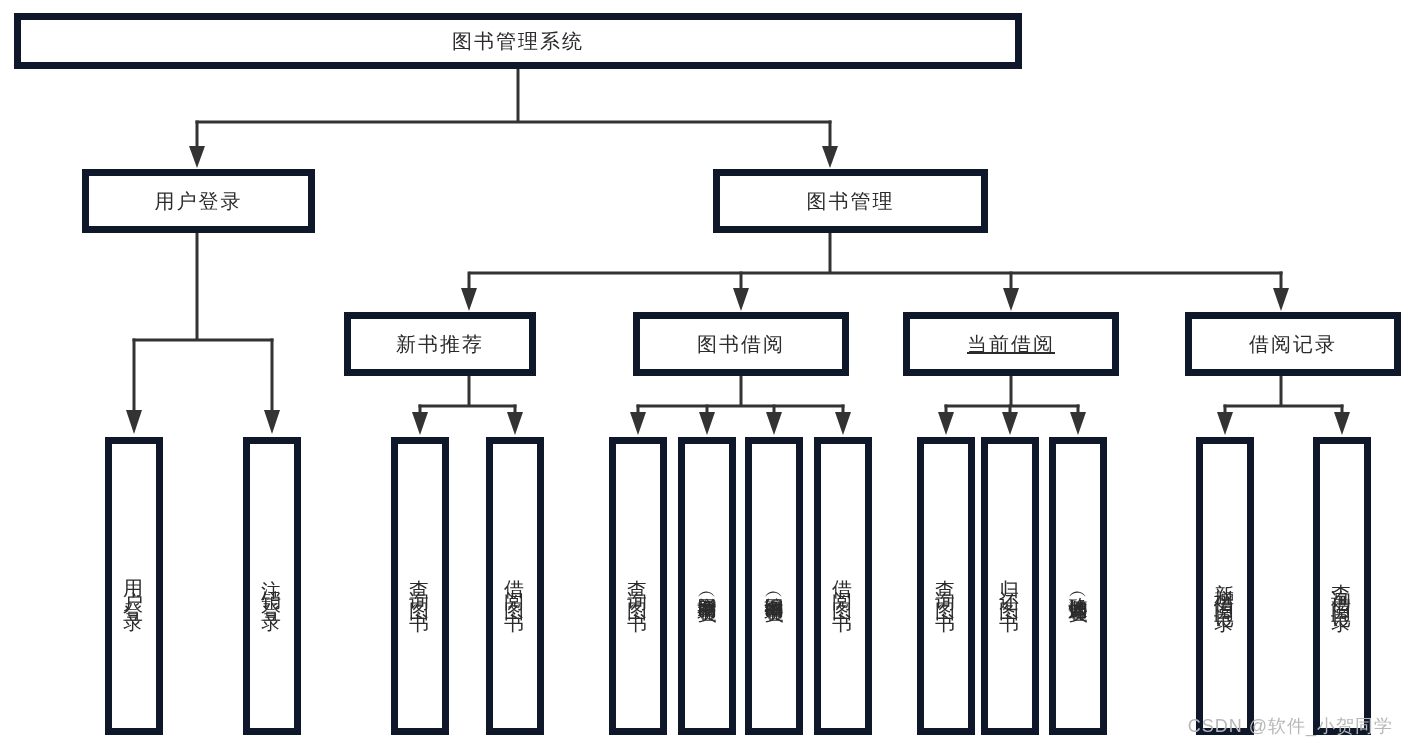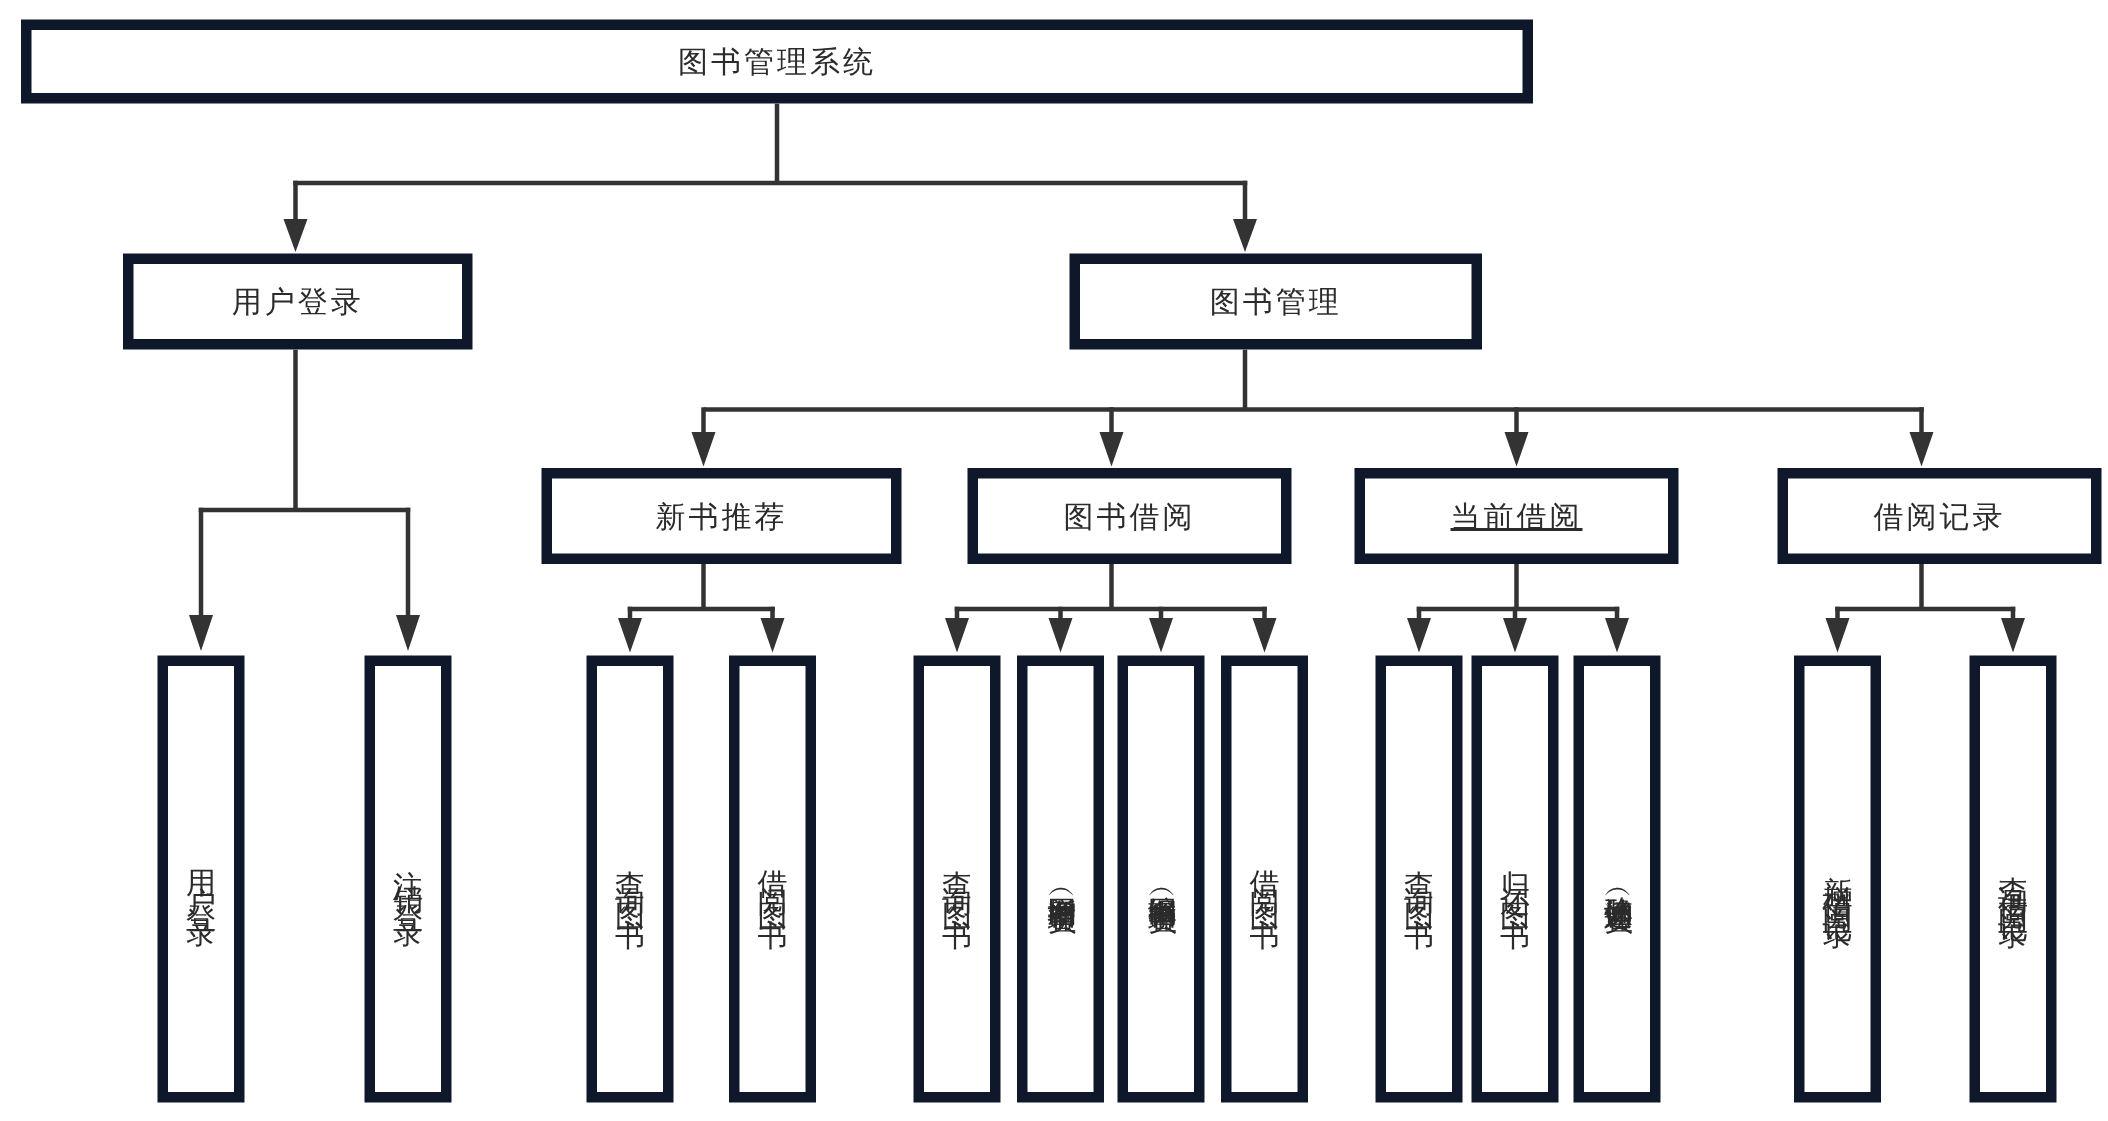--- a/index.html
+++ b/index.html
@@ -12,22 +12,22 @@
     position:absolute;box-sizing:border-box;background:#ffffff;border:7px solid #0f172a;
     display:flex;align-items:center;justify-content:center;z-index:2;
     font-size:20px;letter-spacing:2px;white-space:nowrap;
   }
   
   .b-root{left:14px;top:13px;width:1008px;height:56px;}
   
   .b-userlogin{left:82px;top:169px;width:233px;height:64px;}
   .b-bookmgmt{left:713px;top:169px;width:275px;height:64px;}
   
-  .b-newbook{left:361px;top:312px;width:240px;height:64px;}
-  .b-borrow{left:633px;top:312px;width:216px;height:64px;margin-left:12px;}
+  .b-newbook{left:344px;top:312px;width:192px;height:64px;}
+  .b-borrow{left:633px;top:312px;width:216px;height:64px;}
   .b-current{left:903px;top:312px;width:216px;height:64px;text-decoration:underline;}
   .b-records{left:1173px;top:312px;width:216px;height:64px;margin-left:12px;}
   
   .leaf{top:437px;width:58px;height:298px;}
   .leaf span{writing-mode:vertical-rl;text-orientation:mixed;display:block;}
   .vt4 span{letter-spacing:11px;font-size:20px;}
   .vt6 span{letter-spacing:6px;font-size:20px;}
   .vt10 span{letter-spacing:1px;font-size:19px;}
   .l1{left:105px;} .l2{left:243px;} .l3{left:391px;} .l4{left:486px;}
   .l5{left:609px;} .l6{left:678px;} .l7{left:745px;} .l8{left:814px;}
@@ -150,13 +150,14 @@
   <div class="box leaf vt10 l11">
     <span>确认归还（管理员）</span>
   </div>
   <div class="box leaf vt6 l12">
     <span>新增借阅记录</span>
   </div>
   <div class="box leaf vt6 l13">
     <span>查询借阅记录</span>
   </div>
 
+  <div class="watermark">CSDN @软件_小贺同学</div>
 </div>
 
 </body></html>

